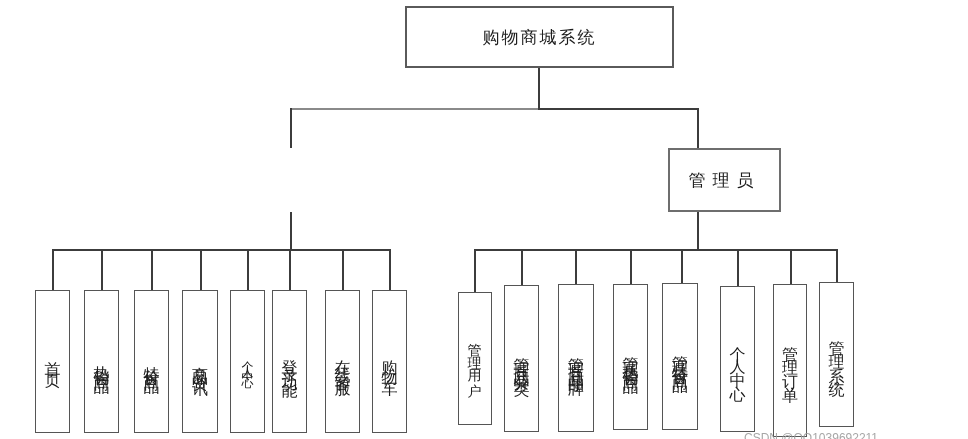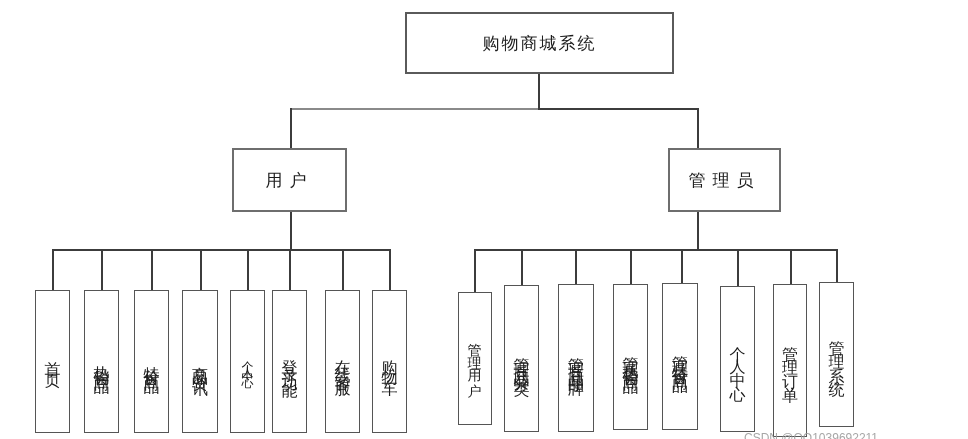--- a/index.html
+++ b/index.html
@@ -92,27 +92,24 @@
   <div class="ln" style="left:474px; top:249px; width:363px; height:1.5px;"></div>
   <div class="ln" style="left:474px; top:249px; width:1.5px; height:43px;"></div>
   <div class="ln" style="left:521px; top:249px; width:1.5px; height:36px;"></div>
   <div class="ln" style="left:575px; top:249px; width:1.5px; height:35px;"></div>
   <div class="ln" style="left:630px; top:249px; width:1.5px; height:35px;"></div>
   <div class="ln" style="left:681px; top:249px; width:1.5px; height:34px;"></div>
   <div class="ln" style="left:737px; top:249px; width:1.5px; height:37px;"></div>
   <div class="ln" style="left:790px; top:249px; width:1.5px; height:35px;"></div>
   <div class="ln" style="left:836px; top:249px; width:1.5px; height:33px;"></div>
 
-  <div class="box root" style="left:405px; top:12px; width:269px; height:62px;">
+  <div class="box root" style="left:405px; top:6px; width:269px; height:62px;">
     <span class="hlabel ls2">购物商城系统</span>
   </div>
 
-  <div class="box" style="left:232px; top:148px; width:115px; height:64px;">
-    <span class="hlabel ls6">用户</span>
-  </div>
   <div class="box" style="left:640px; top:148px; width:113px; height:64px;margin-left:28px;">
     <span class="hlabel ls6">管理员</span>
   </div>
 
   <div class="box leaf" style="left:35px; top:290px; width:35px; height:143px;">
     <span class="vtext ls-xl">首页</span>
   </div>
   <div class="box leaf" style="left:84px; top:290px; width:35px; height:143px;">
     <span class="vtext">热销商品</span>
   </div>

